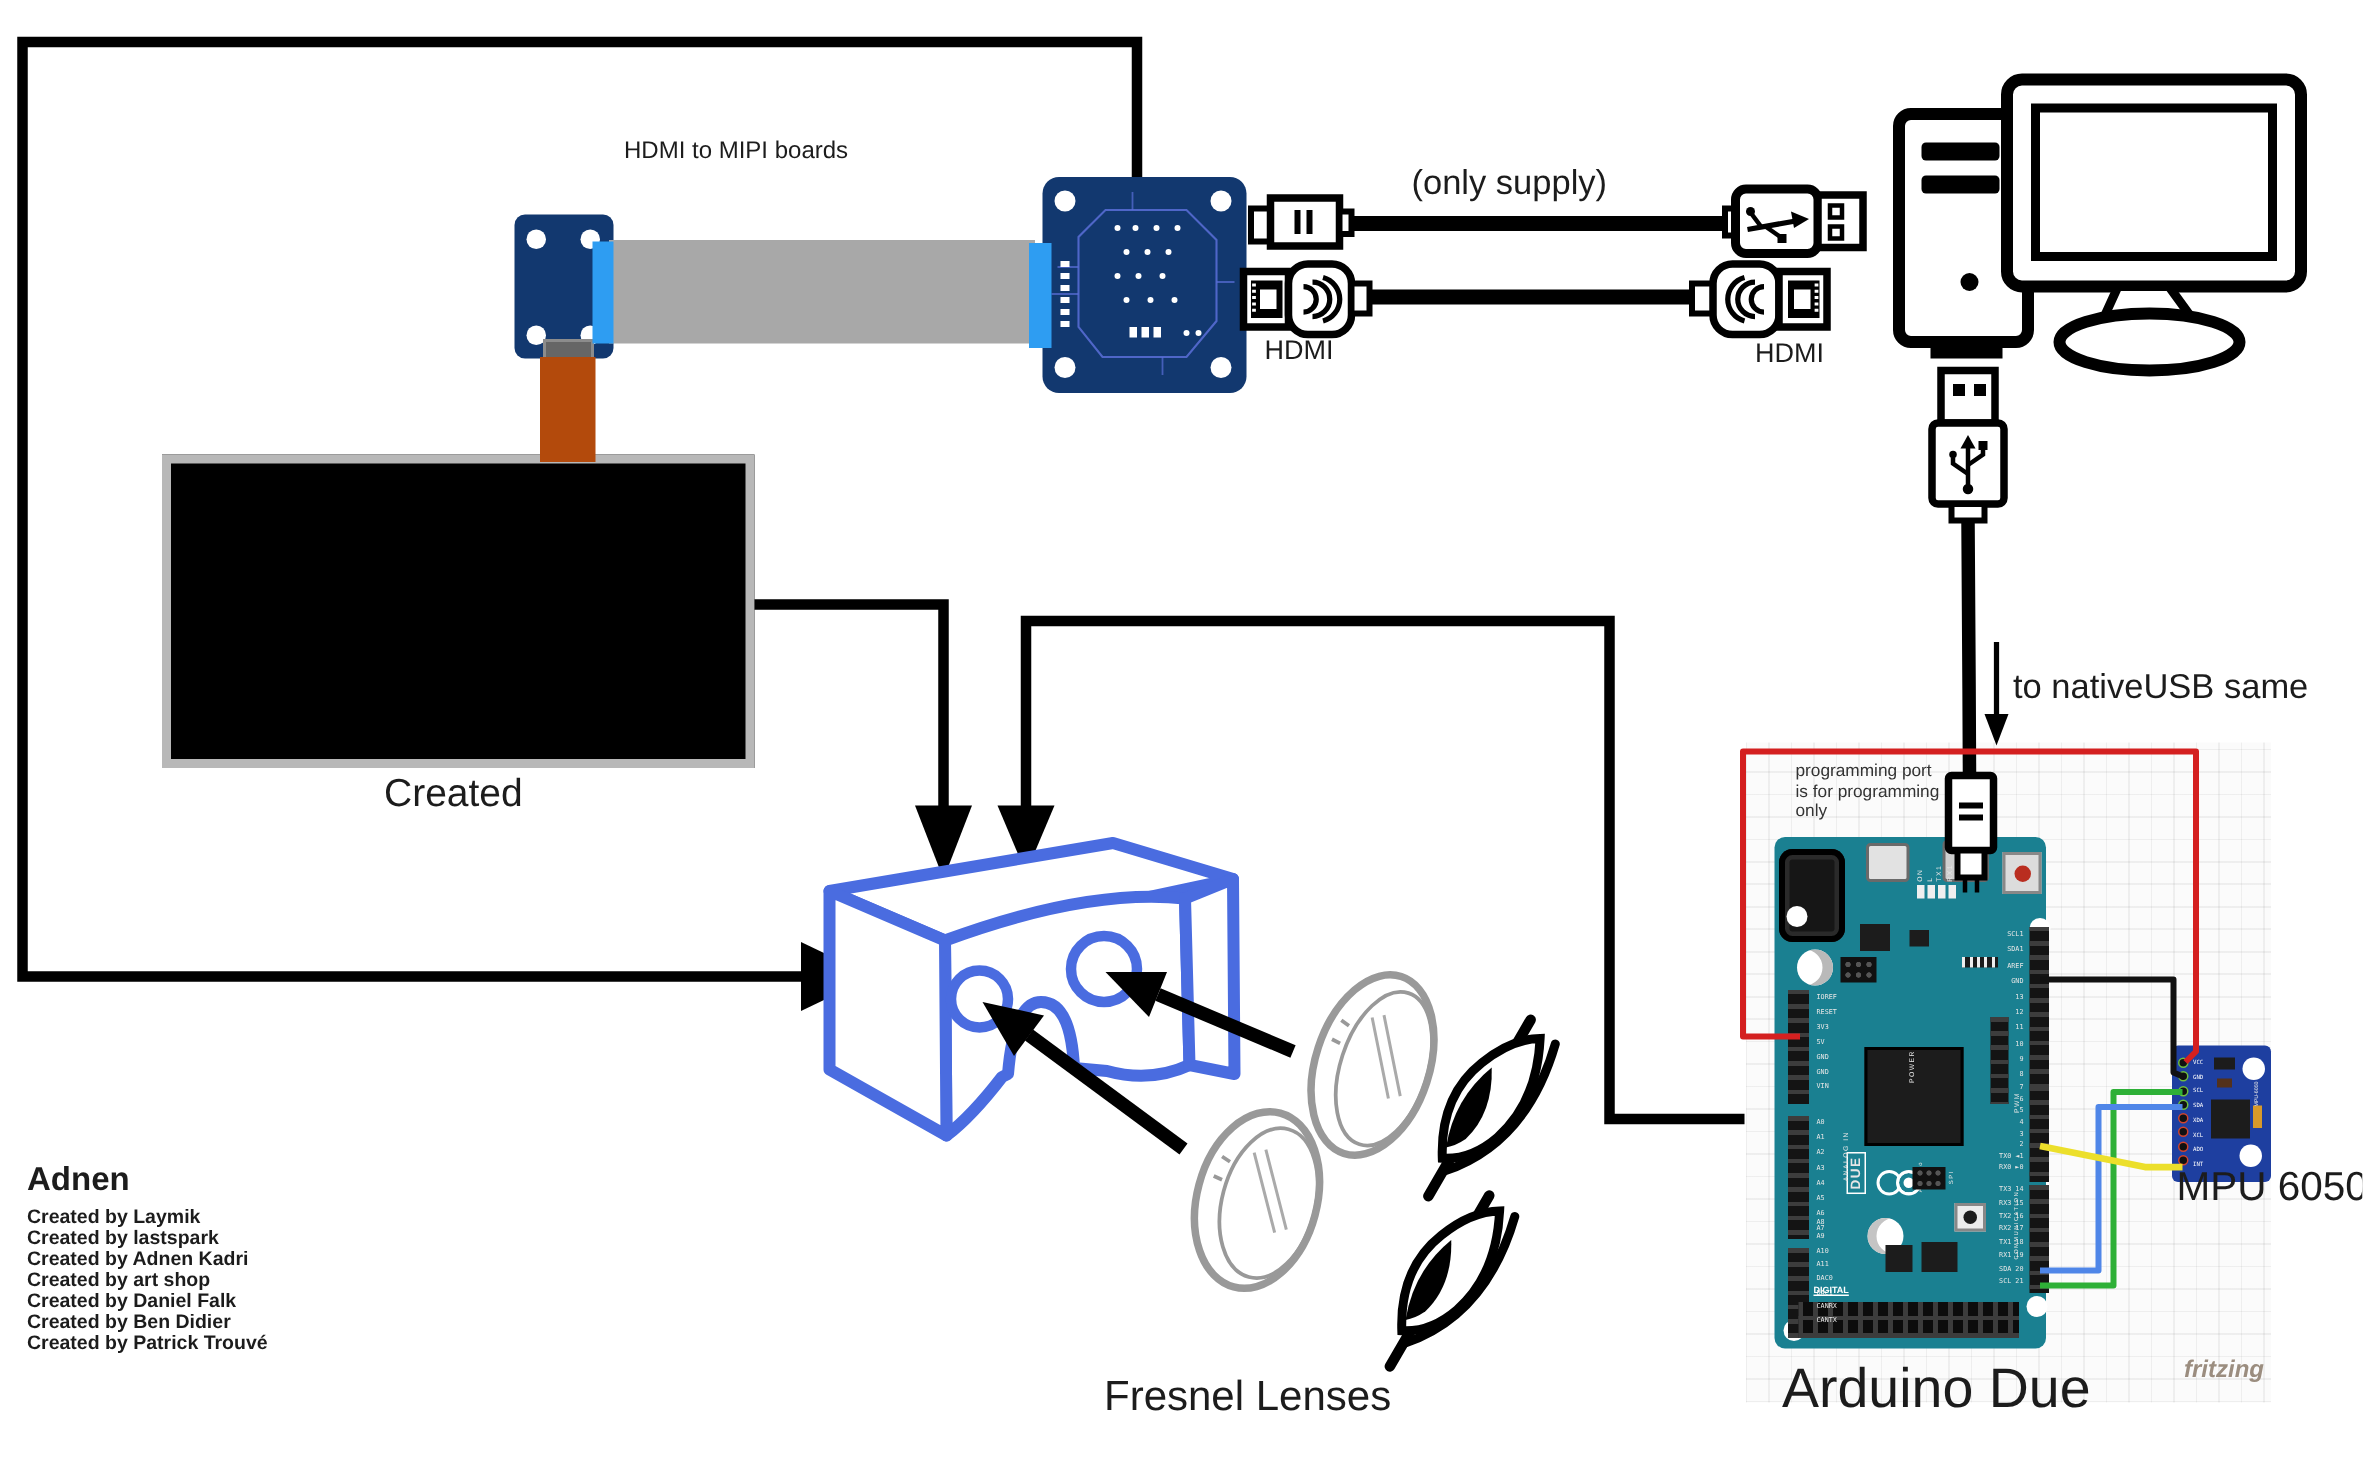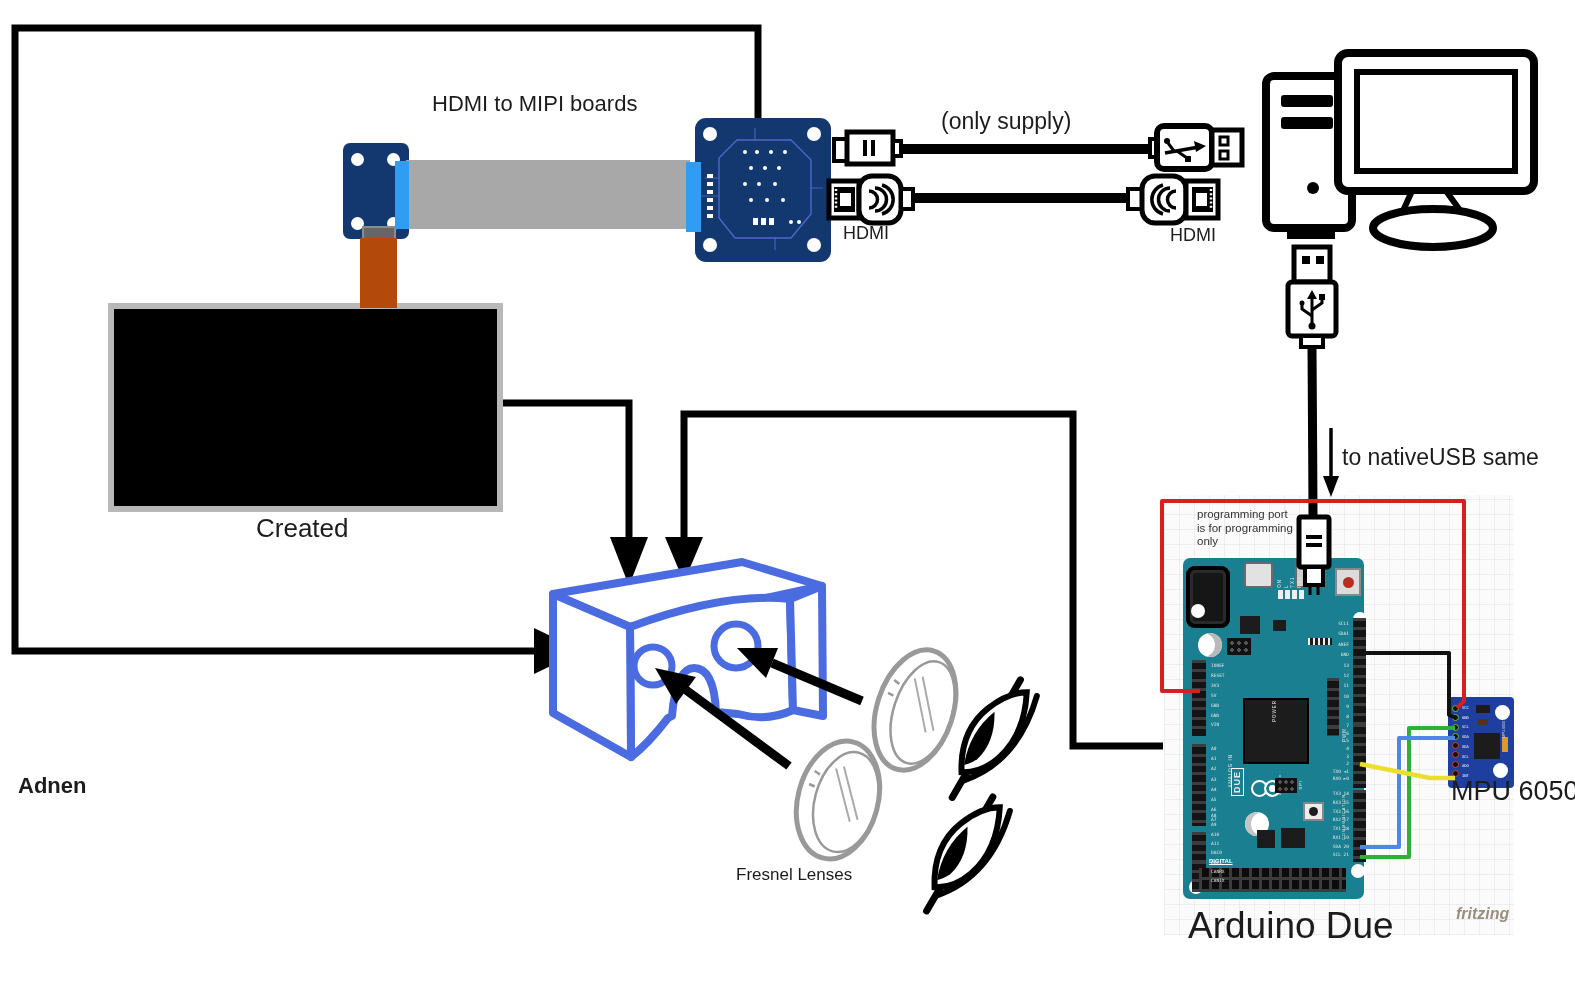--- a/index.html
+++ b/index.html
@@ -406,31 +406,40 @@
       </g>
       <g transform="rotate(-48 968 850)">
         <path d="M1024,833 L895,860" stroke-width="7"></path>
         <path d="M918,850 Q948,821 983,827 Q1008,831 1021,845 Q988,872 953,868 Q930,865 918,850 Z" stroke-width="6" fill="#fff"></path>
         <path d="M925,847 Q953,829 985,834 Q963,855 938,853 Q930,851 925,847 Z" fill="#000" stroke="none"></path>
         <path d="M913,857 Q963,885 1025,855" stroke-width="6"></path>
       </g>
     </g>
   </svg>
 
-  <div class="lbl toplayer" style="left:432px;top:92px;font-size:22px">HDMI to MIPI boards</div>
+  <div class="lbl toplayer" style="left:416px;top:92px;font-size:16px">HDMI to MIPI boards</div>
   <div class="lbl toplayer" style="left:941px;top:109px;font-size:23px">(only supply)</div>
   <div class="lbl toplayer" style="left:843px;top:224px;font-size:18px">HDMI</div>
   <div class="lbl toplayer" style="left:1170px;top:226px;font-size:18px">HDMI</div>
   <div class="lbl toplayer" style="left:1342px;top:445px;font-size:23px">to nativeUSB same</div>
   <div class="lbl toplayer" style="left:1197px;top:508px;font-size:11.5px;white-space:pre-line;line-height:1.18;color:#333">programming port
 is for programming
 only</div>
   <div class="lbl toplayer" style="left:256px;top:514px;font-size:26px">Created</div>
-  <div class="lbl toplayer" style="left:736px;top:866px;font-size:17px">Fresnel Lenses</div>
+  <div class="lbl toplayer" style="left:736px;top:916px;font-size:28px">Fresnel Lenses</div>
   <div class="lbl toplayer" style="left:1451px;top:777px;font-size:27px">MPU 6050</div>
   <div class="lbl toplayer" style="left:1188px;top:906px;font-size:37px">Arduino Due</div>
   <div class="lbl toplayer" style="left:1456px;top:905px;font-size:16px;font-style:italic;font-weight:bold;color:#9b8d7f">fritzing</div>
 
   <div class="toplayer abs" style="left:18px;top:774px">
     <div class="lbl" style="position:static;font-size:22px;font-weight:bold">Adnen</div>
+    <div class="credit-lines" style="font-size:13px;font-weight:bold;line-height:1.08;margin-top:6px;color:#1c1c1c">
+        <span>Created by Laymik</span>
+        <span>Created by lastspark</span>
+        <span>Created by Adnen Kadri</span>
+        <span>Created by art shop</span>
+        <span>Created by Daniel Falk</span>
+        <span>Created by Ben Didier</span>
+        <span>Created by Patrick Trouvé</span>
+      </div>
   </div>
 
 </div>
 
 </body></html>

